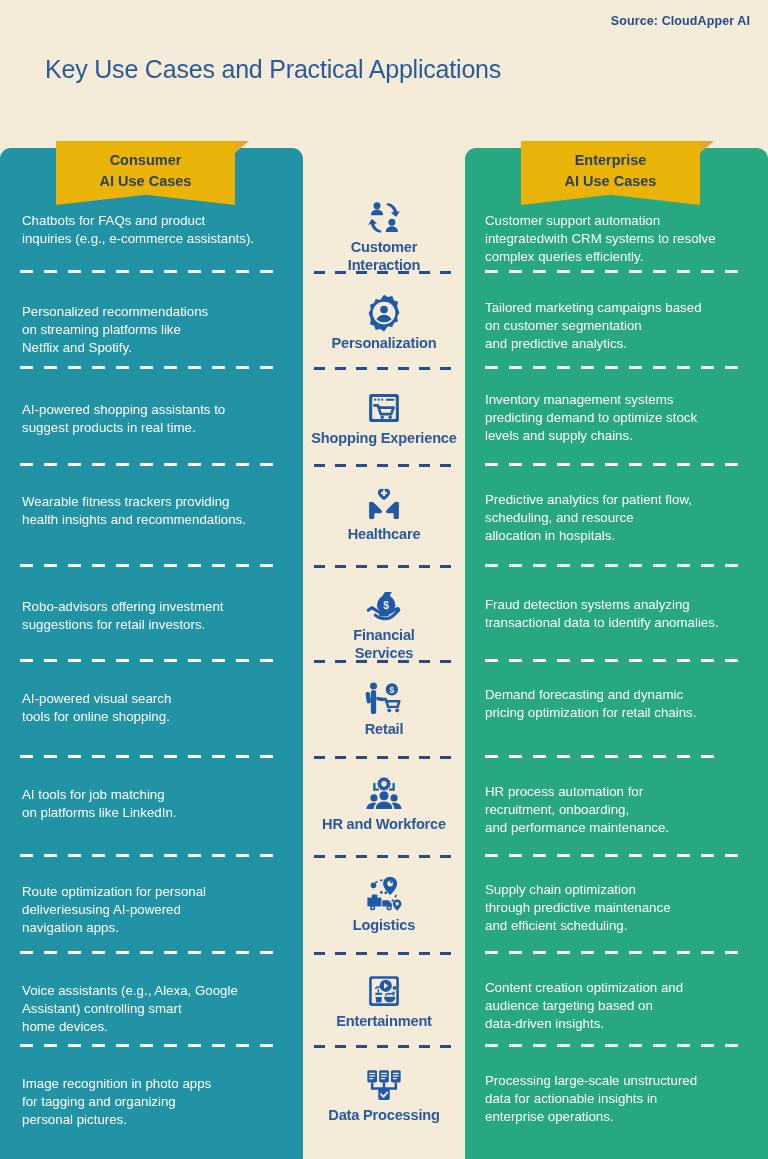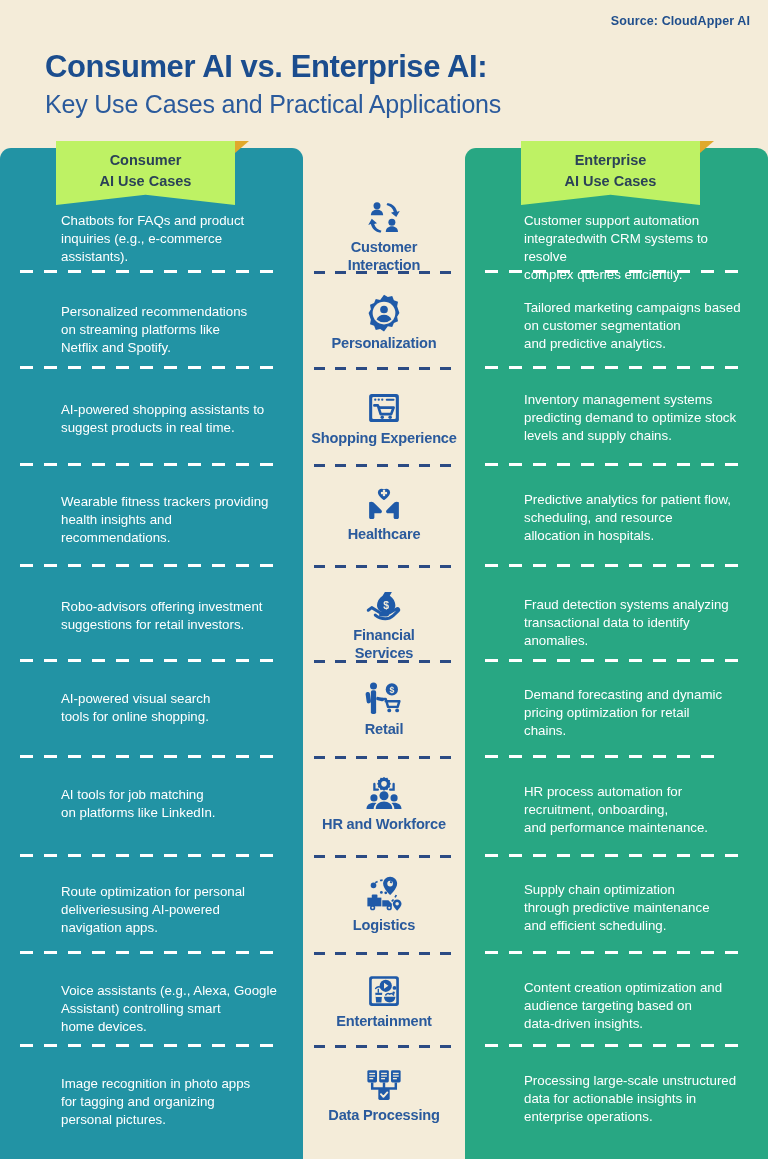--- a/index.html
+++ b/index.html
@@ -28,21 +28,21 @@
   }
 
   
   .panel { position:absolute; top:148px; bottom:0; border-radius:11px 11px 0 0; }
   .panel-left  { left:0;   width:303px; background:#2293a4; }
   .panel-right { right:0;  width:303px; background:#28a783; }
 
   
   .ribbon {
     position:absolute; top:141px; width:179px; height:64px;
-    background:#bef264; z-index:6;
+    background:#eab308; z-index:6;
     clip-path:polygon(0 0,100% 0,100% 100%,50% 84%,0 100%);
     display:flex; flex-direction:column; align-items:center;
     justify-content:flex-start; padding-top:9px;
   }
   .ribbon-left  { left:56px; }
   .ribbon-right { left:521px; }
   .ribbon-fold {
     position:absolute; top:141px; width:14px; height:12px;
     background:#e0a92c; z-index:5;
     clip-path:polygon(0 0,100% 0,0 100%);
@@ -56,21 +56,20 @@
 
   
   .col { position:absolute; top:190px; }
   .col-left   { left:0;   width:303px; }
   .col-center { left:303px; width:162px; }
   .col-right  { left:465px; width:303px; }
 
   .side-row {
     display:flex; flex-direction:column; justify-content:flex-start;
     position:relative;
-    padding-left:39px;
   }
   .side-text {
     color:#ffffff; font-size:13.3px; line-height:1.36;
     white-space:pre-line;
   }
   .col-left  .side-text { padding:0 22px 0 22px; }
   .col-right .side-text { padding:0 20px 0 20px; }
 
   .dash-row { height:3px; margin:0 20px; display:block; }
   .dash-row::before {
@@ -97,21 +96,20 @@
   }
 </style>
 </head>
 <body>
 
 <div class="panel panel-left"></div>
 <div class="panel panel-right"></div>
 
 <div class="source">Source: CloudApper AI</div>
 <div class="title-block">
-  <div class="title-main">Consumer AI vs. Enterprise AI:</div>
   <div class="title-sub">Key Use Cases and Practical Applications</div>
 </div>
 
 <div class="ribbon-fold fold-left"></div>
 <div class="ribbon ribbon-left">
   <span>Consumer</span>
   <span>AI Use Cases</span>
 </div>
 <div class="ribbon-fold fold-right"></div>
 <div class="ribbon ribbon-right">

